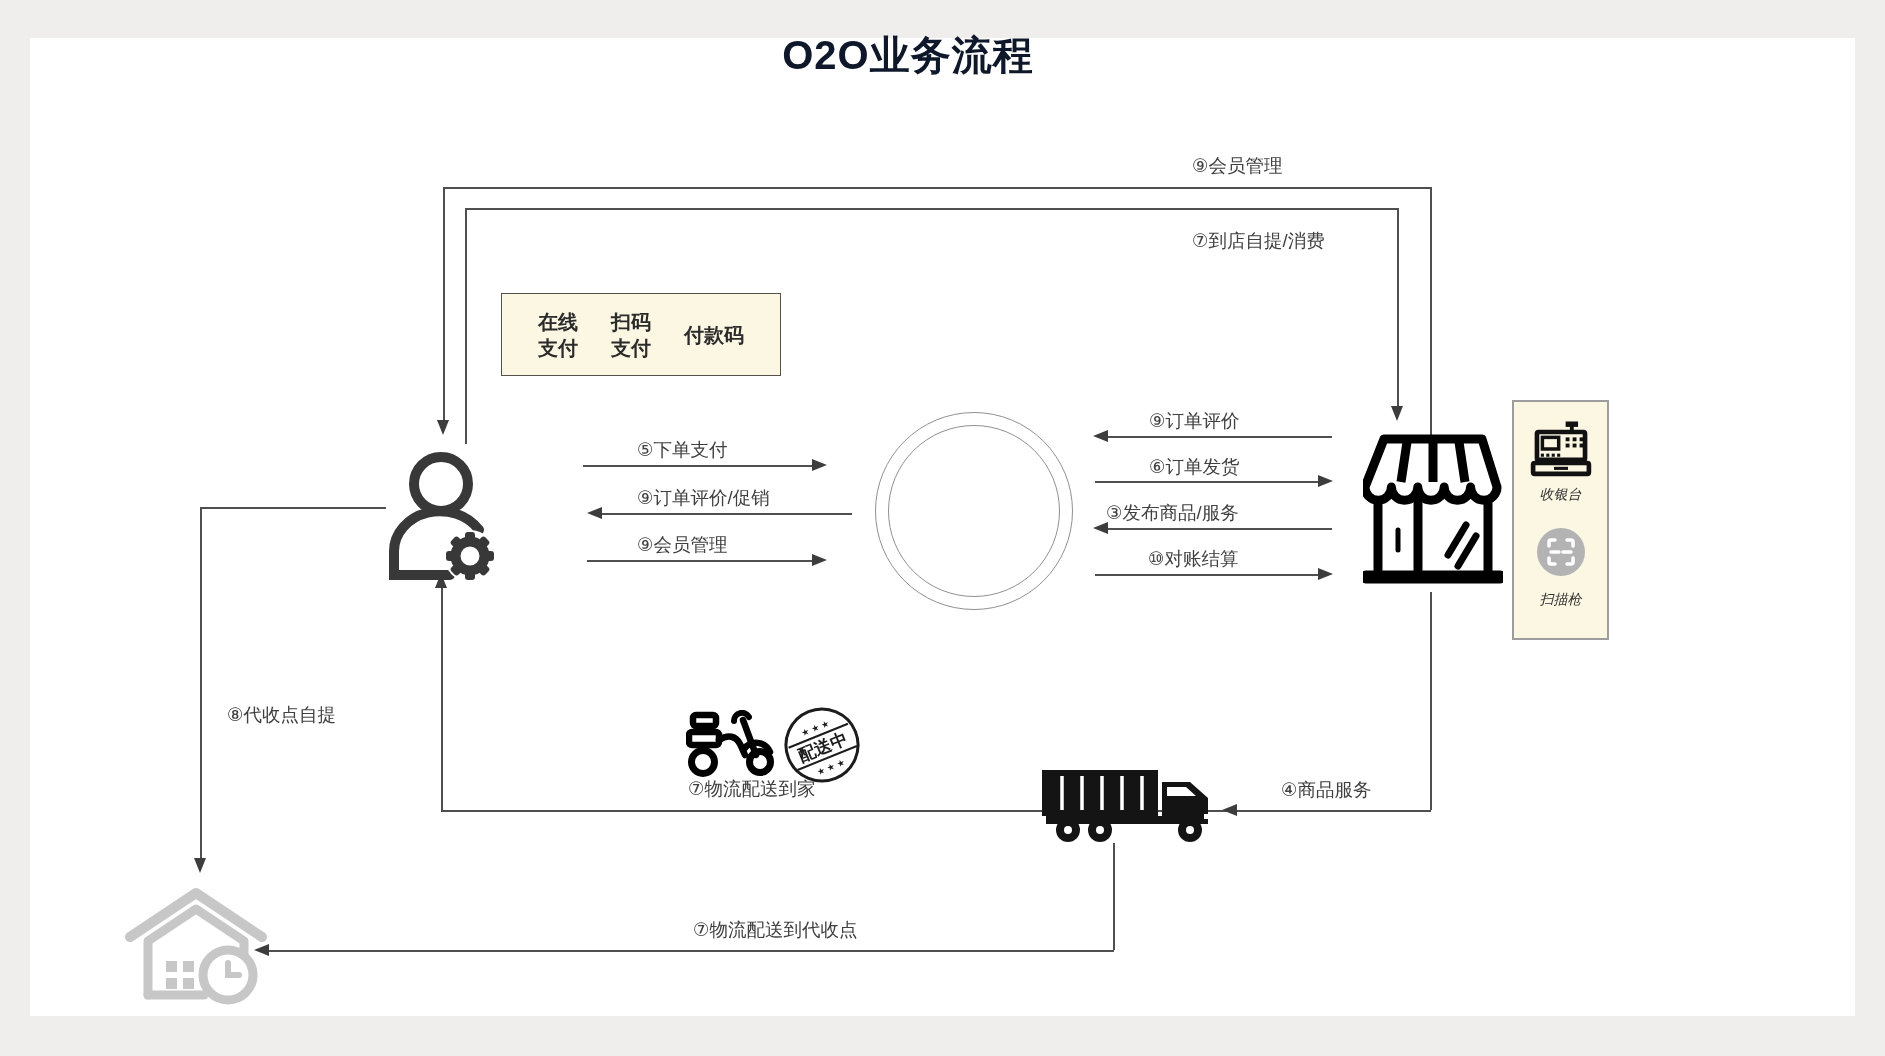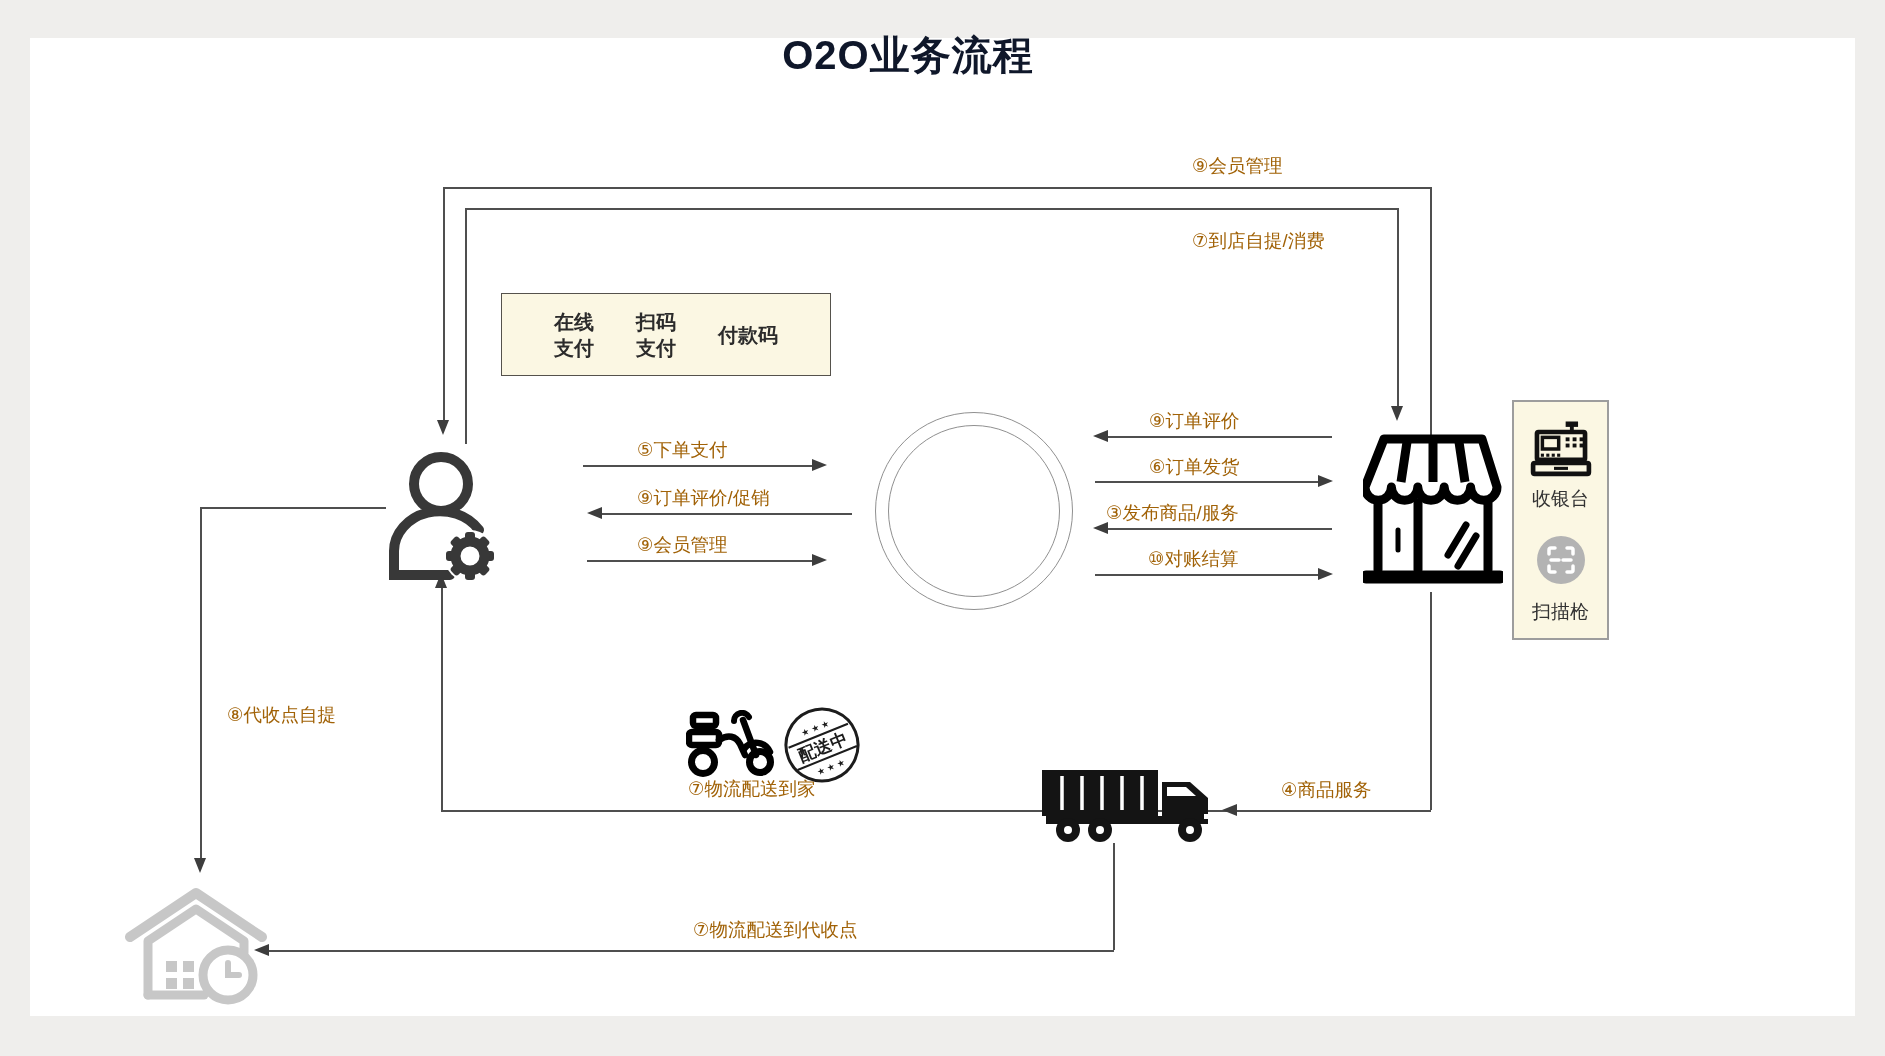--- a/index.html
+++ b/index.html
@@ -7,32 +7,32 @@
   .canvas{position:absolute;left:30px;top:38px;width:1825px;height:978px;background:#ffffff;}
   .title{position:absolute;left:708px;top:28px;width:400px;margin:0;text-align:center;
          font-size:40px;font-weight:bold;color:#0f172a;letter-spacing:1px;}
   .ln{position:absolute;display:block;background:#4f4f4f;}
   .ln.h{height:1.5px;} .ln.v{width:1.5px;}
   .ar{position:absolute;display:block;width:0;height:0;}
   .ar.right{border-top:6px solid transparent;border-bottom:6px solid transparent;border-left:15px solid #3d3d3d;}
   .ar.left {border-top:6px solid transparent;border-bottom:6px solid transparent;border-right:15px solid #3d3d3d;}
   .ar.down {border-left:6px solid transparent;border-right:6px solid transparent;border-top:15px solid #3d3d3d;}
   .ar.up   {border-left:6px solid transparent;border-right:6px solid transparent;border-bottom:15px solid #3d3d3d;}
-  .lbl{position:absolute;font-size:18.5px;color:#a16207;white-space:nowrap;}
-  .paybox{position:absolute;left:501px;top:293px;width:330px;height:83px;background:#fbf7e3;
+  .lbl{position:absolute;font-size:18.5px;color:#404040;white-space:nowrap;}
+  .paybox{position:absolute;left:501px;top:293px;width:280px;height:83px;background:#fbf7e3;
           border:1.5px solid #55524c;box-sizing:border-box;display:flex;align-items:center;
-          justify-content:space-between;padding:0 52px;}
+          justify-content:space-between;padding:0 36px;}
   .payitem{font-size:20px;font-weight:bold;color:#2b2b2b;line-height:1.3;text-align:center;}
   .ring{position:absolute;border:1px solid #909090;border-radius:50%;}
   .core{position:absolute;left:906px;top:443px;width:134px;height:134px;border-radius:50%;
         display:flex;align-items:center;justify-content:center;font-size:28px;font-weight:bold;color:#fff;}
   .toolbox{position:absolute;left:1512px;top:400px;width:97px;height:240px;background:#fbf7e3;
            border:2px solid #9d9d9d;box-sizing:border-box;display:flex;flex-direction:column;
            align-items:center;}
-  .toolbox .tool-label{font-size:19px;color:#333;}
+  .toolbox .tool-label{font-size:14px;color:#333;font-style:italic;}
   .scan-circle{width:48px;height:48px;border-radius:50%;display:flex;align-items:center;justify-content:center;}
   .icon{position:absolute;}
   svg{display:block;}
   svg text{font-family:"Liberation Sans","DejaVu Sans",sans-serif;}
 </style>
 </head>
 <body>
 
 <div class="stage">
   <div class="canvas"></div>

